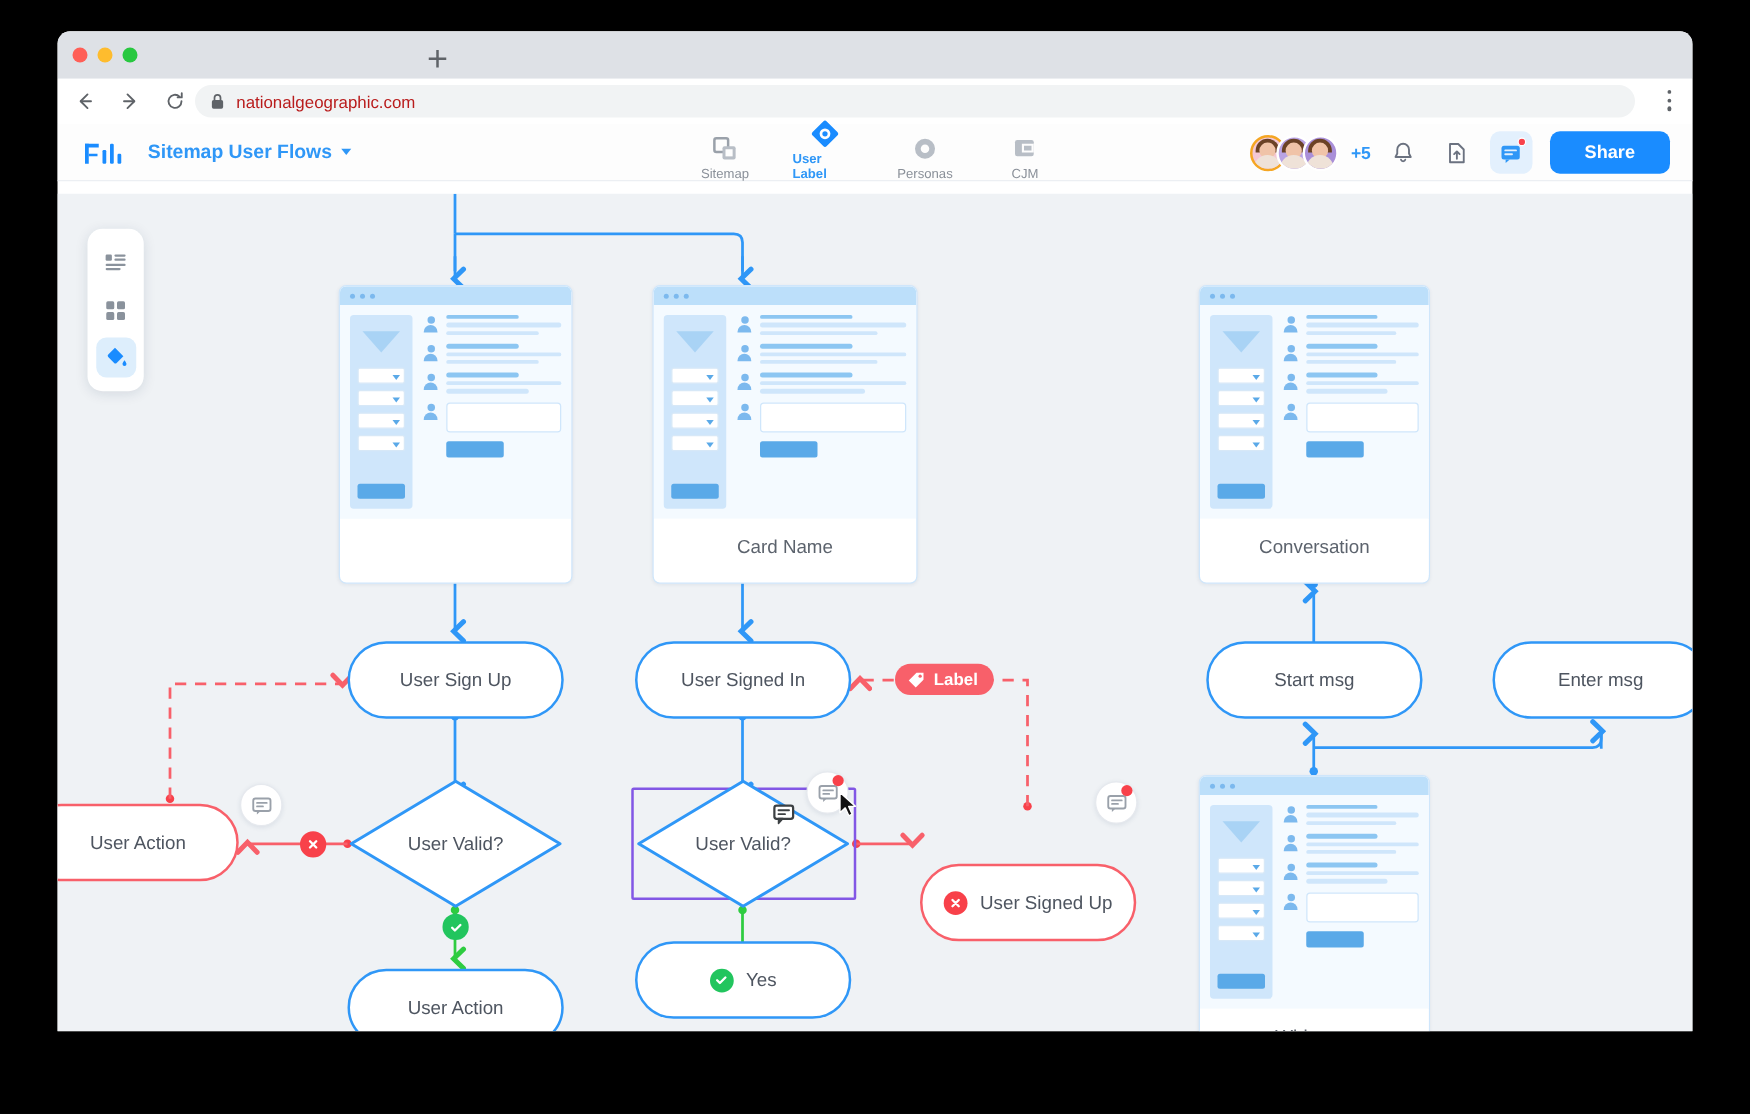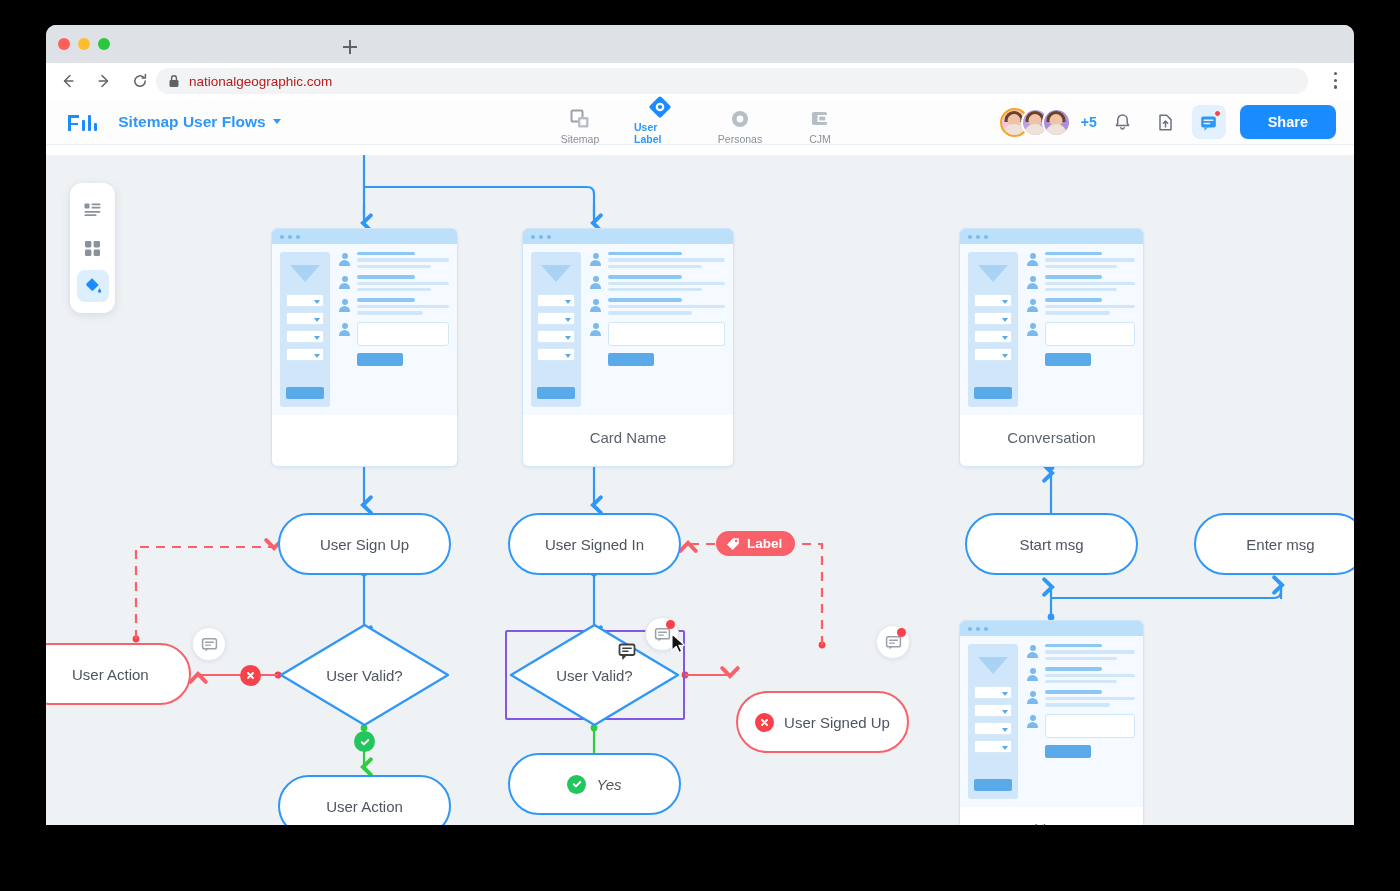--- a/index.html
+++ b/index.html
@@ -632,21 +632,21 @@
               <path d="M3 3l5 5M8 3l-5 5" stroke="#fff" stroke-width="1.9" stroke-linecap="round"></path>
             </svg>
       </span>
       <span>User Signed Up</span>
     </div>
 
     <div class="node" style="left:232px;top:620px;width:173px;height:62px;">
       <span>User Action</span>
     </div>
 
-    <div class="node" style="left:462px;top:598px;width:173px;height:62px;font-style:italic;">
+    <div class="node" style="left:462px;top:598px;width:173px;height:62px;">
       <span class="badge-ok">
         <svg width="12" height="12" viewBox="0 0 12 12">
               <path d="M2.7 6.2 4.9 8.4 9.3 4" fill="none" stroke="#fff" stroke-width="1.9" stroke-linecap="round" stroke-linejoin="round"></path>
             </svg>
       </span>
       <span>Yes</span>
     </div>
 
     <div class="diamond" style="left:232px;top:467px;width:173px;height:106px;">
       <svg width="173" height="106" viewBox="0 0 173 106">

